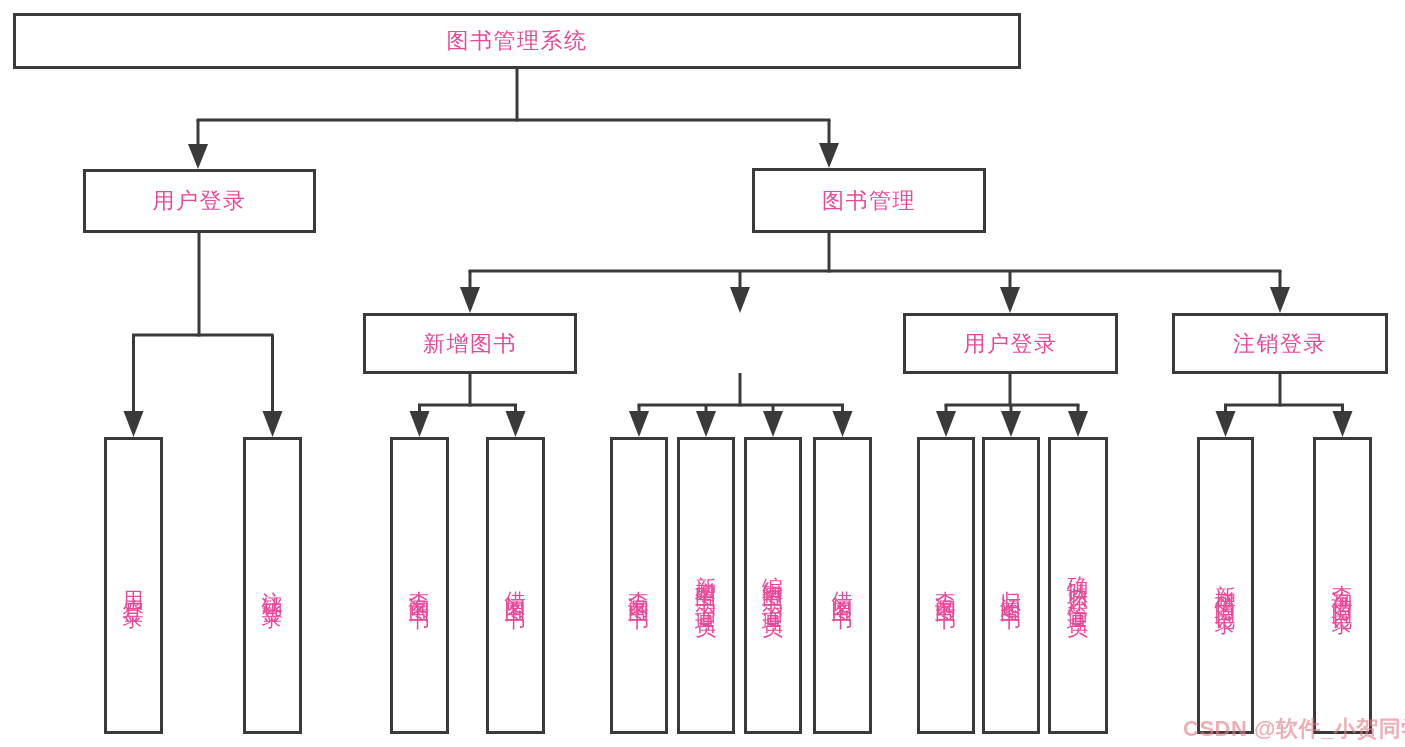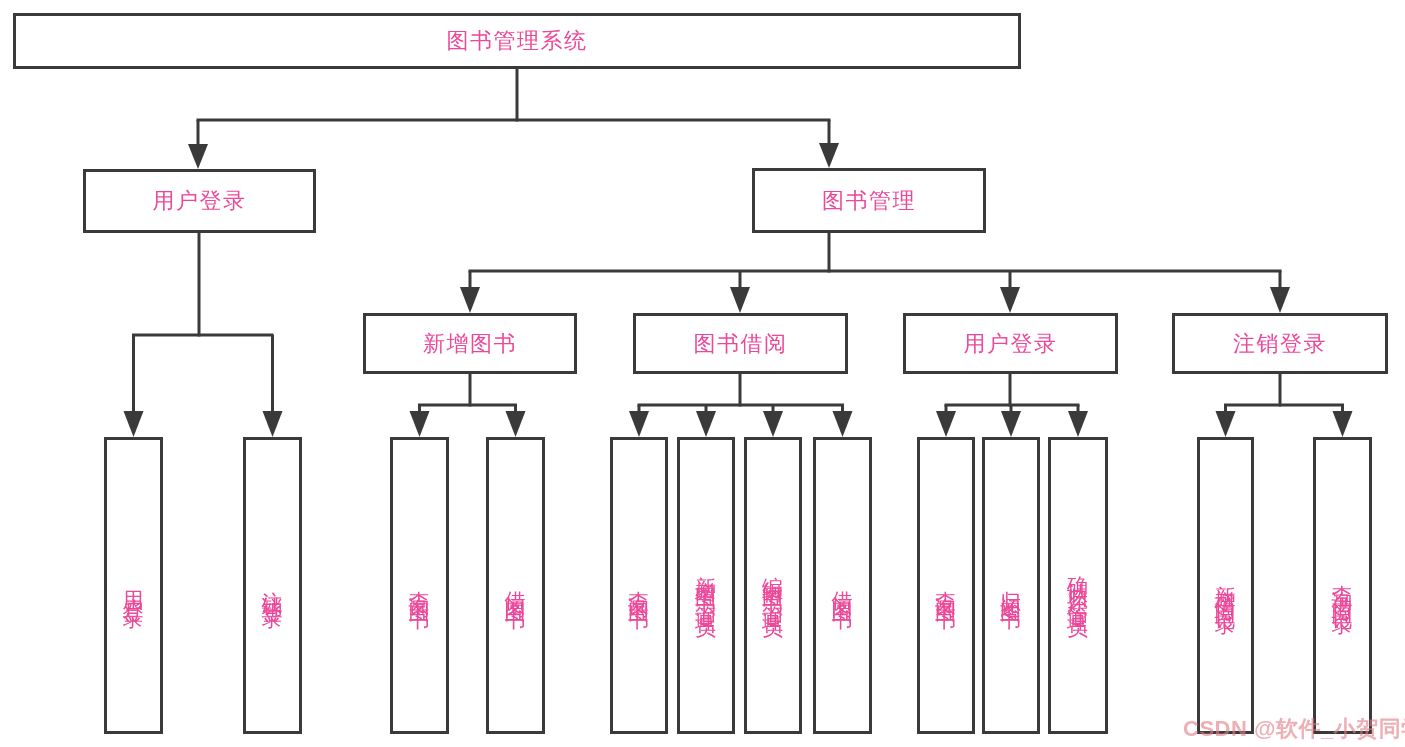--- a/index.html
+++ b/index.html
@@ -114,23 +114,20 @@
   <div class="node h" style="left:83px; top:169px; width:233px; height:64px;">
     <span>用户登录</span>
   </div>
   <div class="node h" style="left:712px; top:168px; width:234px; height:65px;margin-left:40px;">
     <span>图书管理</span>
   </div>
 
   <div class="node h" style="left:363px; top:313px; width:214px; height:61px;">
     <span>新增图书</span>
   </div>
-  <div class="node h" style="left:633px; top:313px; width:215px; height:61px;">
-    <span>图书借阅</span>
-  </div>
   <div class="node h" style="left:903px; top:313px; width:215px; height:61px;">
     <span>用户登录</span>
   </div>
   <div class="node h" style="left:1172px; top:313px; width:216px; height:61px;">
     <span>注销登录</span>
   </div>
 
   <div class="node" style="left:104px; top:437px; width:59px; height:297px;">
     <span class="vtext">用户登录</span>
   </div>

